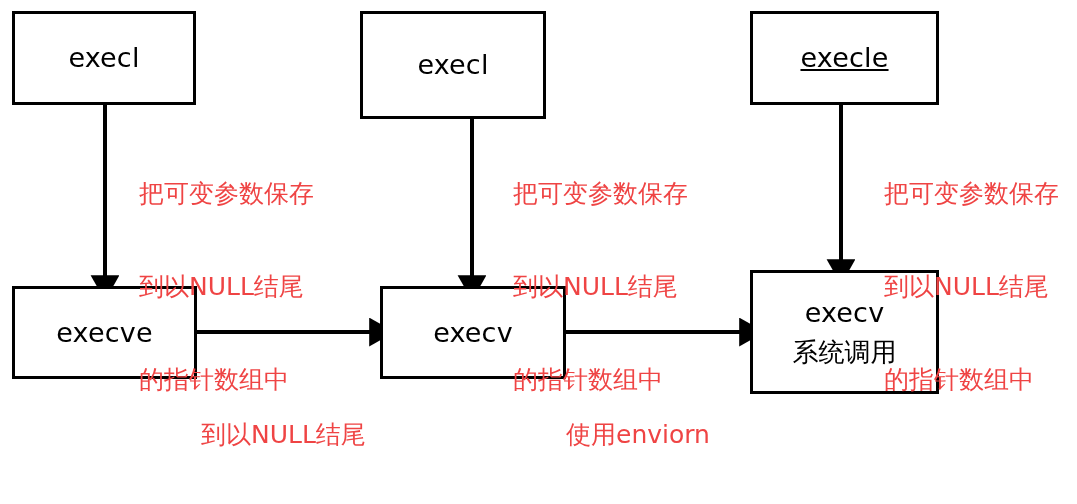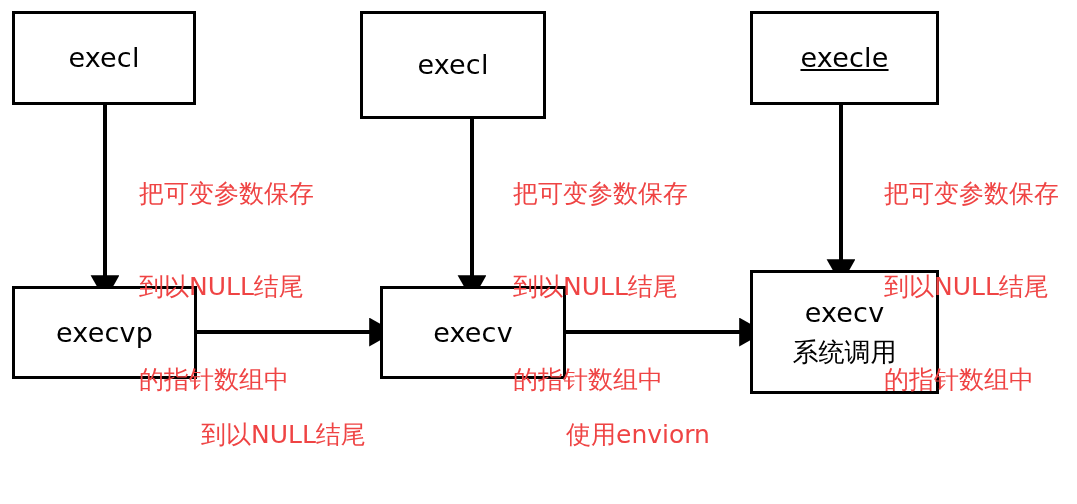--- a/index.html
+++ b/index.html
@@ -101,21 +101,21 @@
 
   <div class="node" id="node-execl">
     <span class="node-label">execl</span>
   </div>
 
   <div class="node" id="node-execle">
     <span class="node-label">execle</span>
   </div>
 
   <div class="node" id="node-execvp">
-    <span class="node-label">execvp</span>
+    <span class="node-label">execve</span>
   </div>
 
   <div class="node" id="node-execv">
     <span class="node-label">execv</span>
   </div>
 
   <div class="node" id="node-execve">
     <span class="node-label">execv</span>
     <span class="node-sub">系统调用</span>
   </div>

